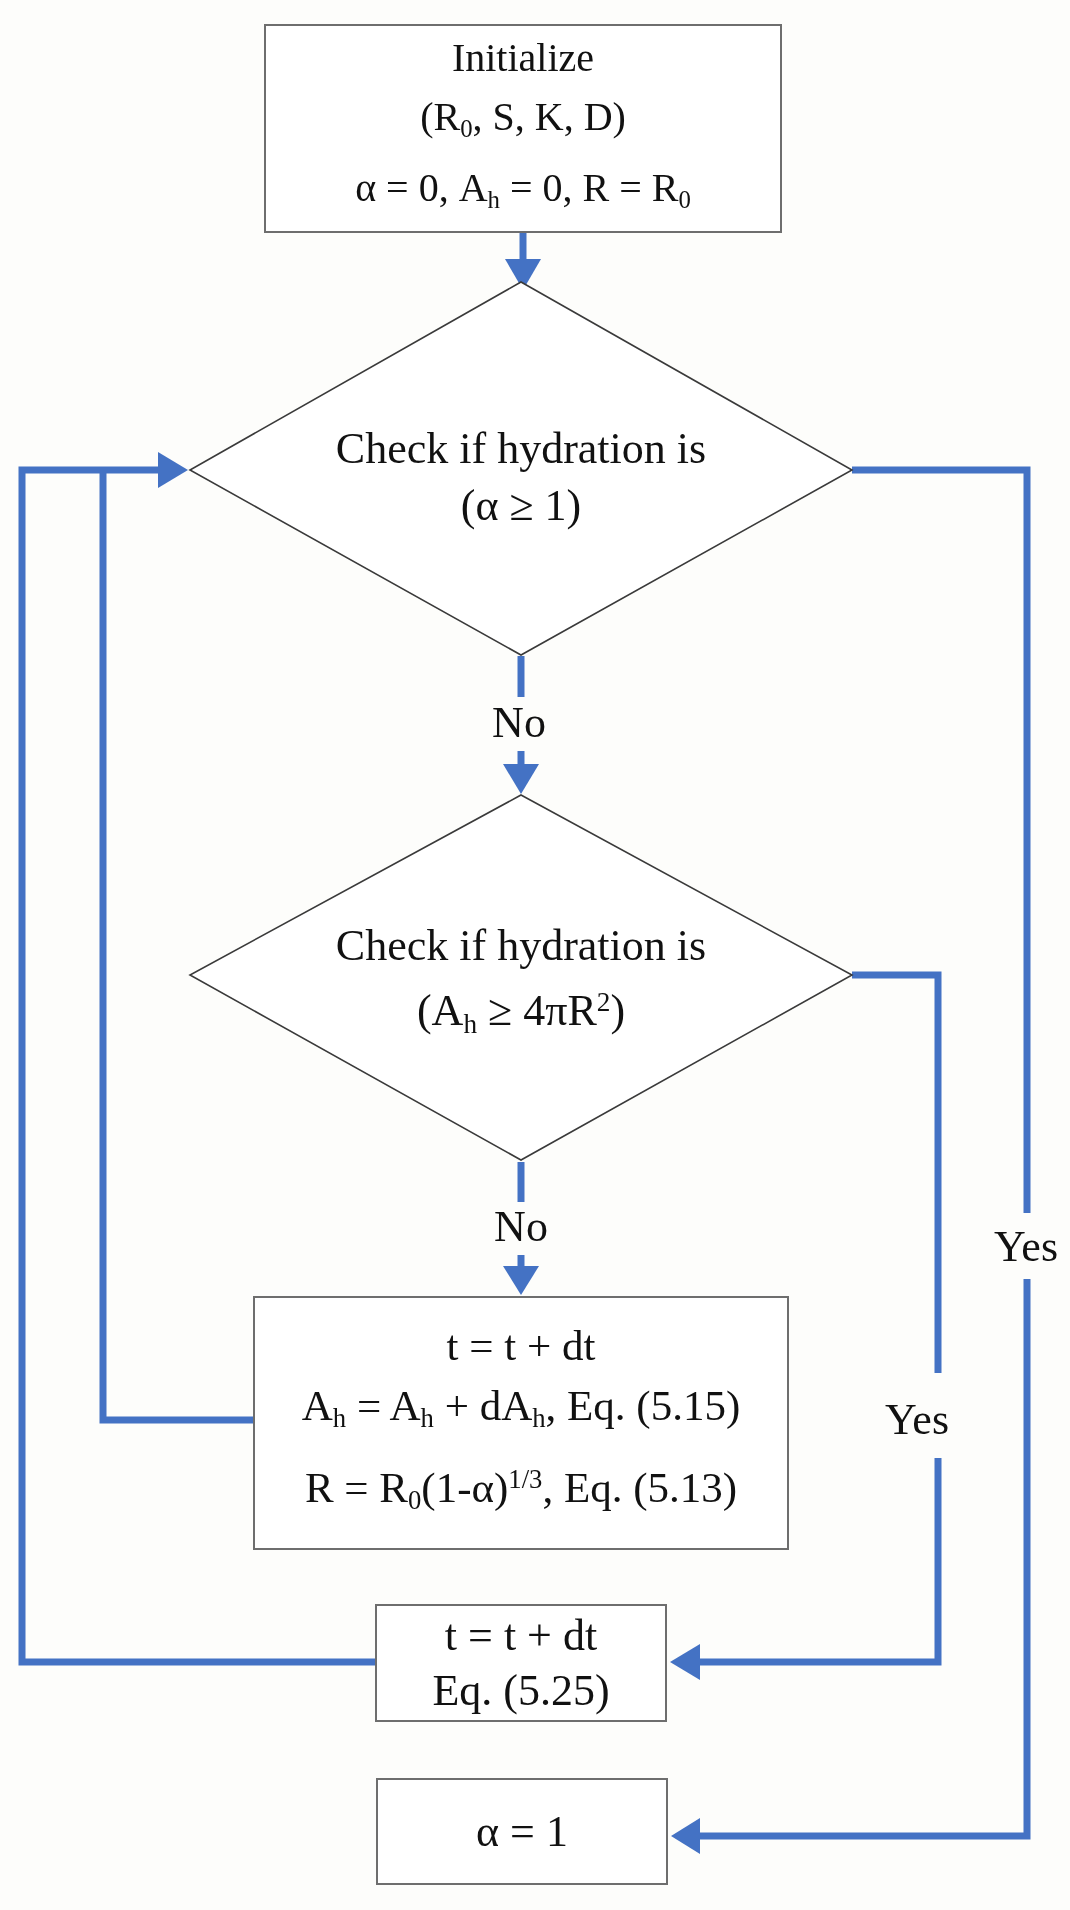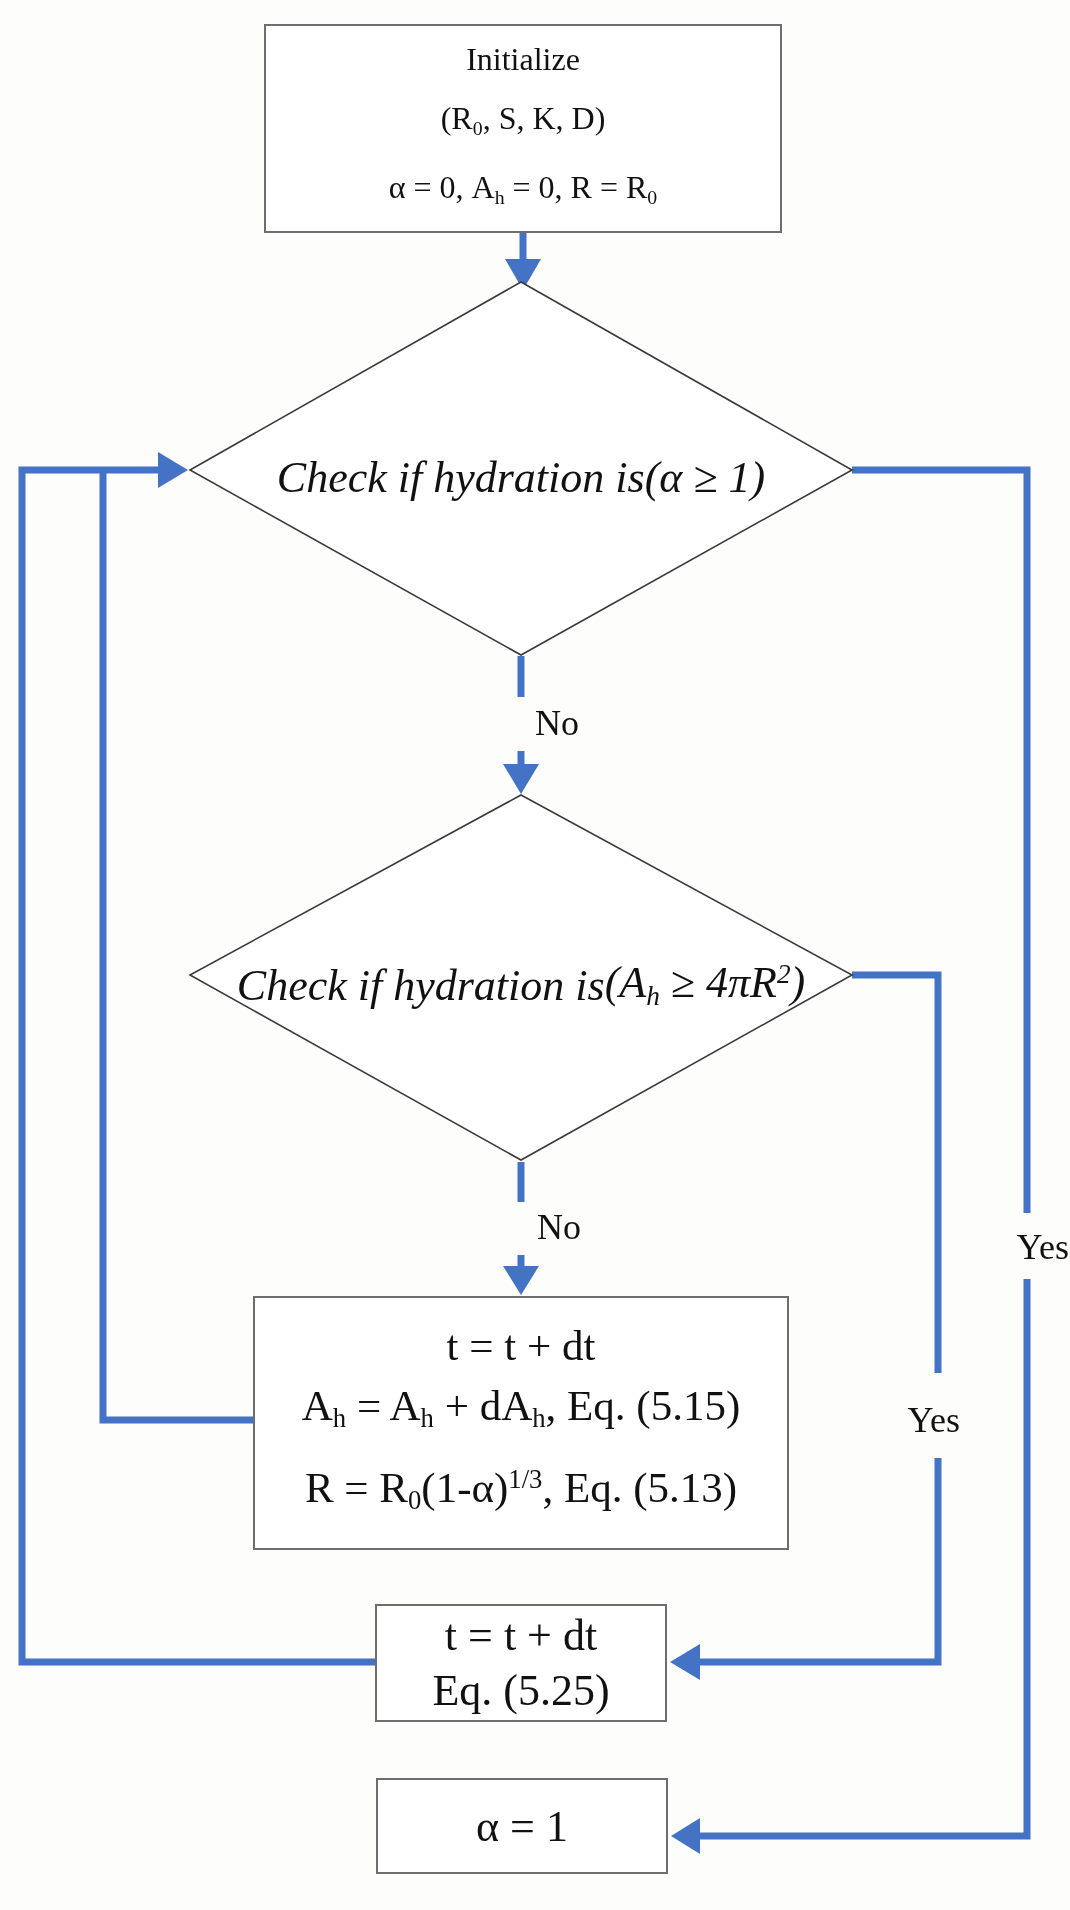--- a/index.html
+++ b/index.html
@@ -18,29 +18,29 @@
   svg.layer{position:absolute;left:0;top:0;}
   .cline{stroke:var(--c-arrow);stroke-width:7;fill:none;stroke-linejoin:miter;stroke-linecap:butt;}
   .chead{fill:var(--c-arrow);stroke:none;}
   .diamond{fill:#FFFFFF;stroke:var(--c-diamondborder);stroke-width:1.6;}
   .box{
     position:absolute;background:#FFFFFF;border:2px solid var(--c-boxborder);
     display:flex;flex-direction:column;justify-content:center;align-items:center;
     text-align:center;box-sizing:border-box;
   }
   .dtext{
-    position:absolute;display:flex;flex-direction:row;justify-content:center;
-    align-items:center;text-align:left;pointer-events:none;font-style:italic;
+    position:absolute;display:flex;flex-direction:column;justify-content:center;
+    align-items:center;text-align:left;pointer-events:none;
   }
   .fs-node{font-size:43px;line-height:60px;}
-  .fs-init{font-size:32px;line-height:59px;}
+  .fs-init{font-size:40px;line-height:59px;}
   .fs-diamond{font-size:44px;line-height:57px;}
   .fs-small{font-size:44px;line-height:55px;}
   .flabel{
-    position:absolute;font-size:36px;line-height:50px;text-align:right;
+    position:absolute;font-size:44px;line-height:50px;text-align:center;
   }
   .tline{white-space:nowrap;}
   .sub{font-size:0.62em;vertical-align:-0.28em;}
   .sup{font-size:0.62em;vertical-align:0.52em;}
 </style>
 </head>
 <body>
 
 <div class="canvas">
 
@@ -94,21 +94,21 @@
       <div class="tline"><span>t = t + dt</span></div>
       <div class="tline"><span>A</span><span class="sub">h</span><span> = A</span><span class="sub">h</span><span> + dA</span><span class="sub">h</span><span>, Eq. (5.15)</span></div>
       <div class="tline"><span>R = R</span><span class="sub">0</span><span>(1-α)</span><span class="sup">1/3</span><span>, Eq. (5.13)</span></div>
     </div>
 
   <div class="box fs-small" style="left:375px;top:1604px;width:292px;height:118px;">
       <div class="tline"><span>t = t + dt</span></div>
       <div class="tline"><span>Eq. (5.25)</span></div>
     </div>
 
-  <div class="box fs-small" style="left:376px;top:1778px;width:292px;height:96px;">
+  <div class="box fs-small" style="left:376px;top:1778px;width:292px;height:107px;">
       <div class="tline"><span>α = 1</span></div>
     </div>
 
   <div class="flabel" style="left:459px;top:698px;width:120px;">No</div>
   <div class="flabel" style="left:461px;top:1202px;width:120px;">No</div>
   <div class="flabel" style="left:983px;top:1222px;width:86px;">Yes</div>
   <div class="flabel" style="left:874px;top:1395px;width:86px;">Yes</div>
 
 </div>
 

